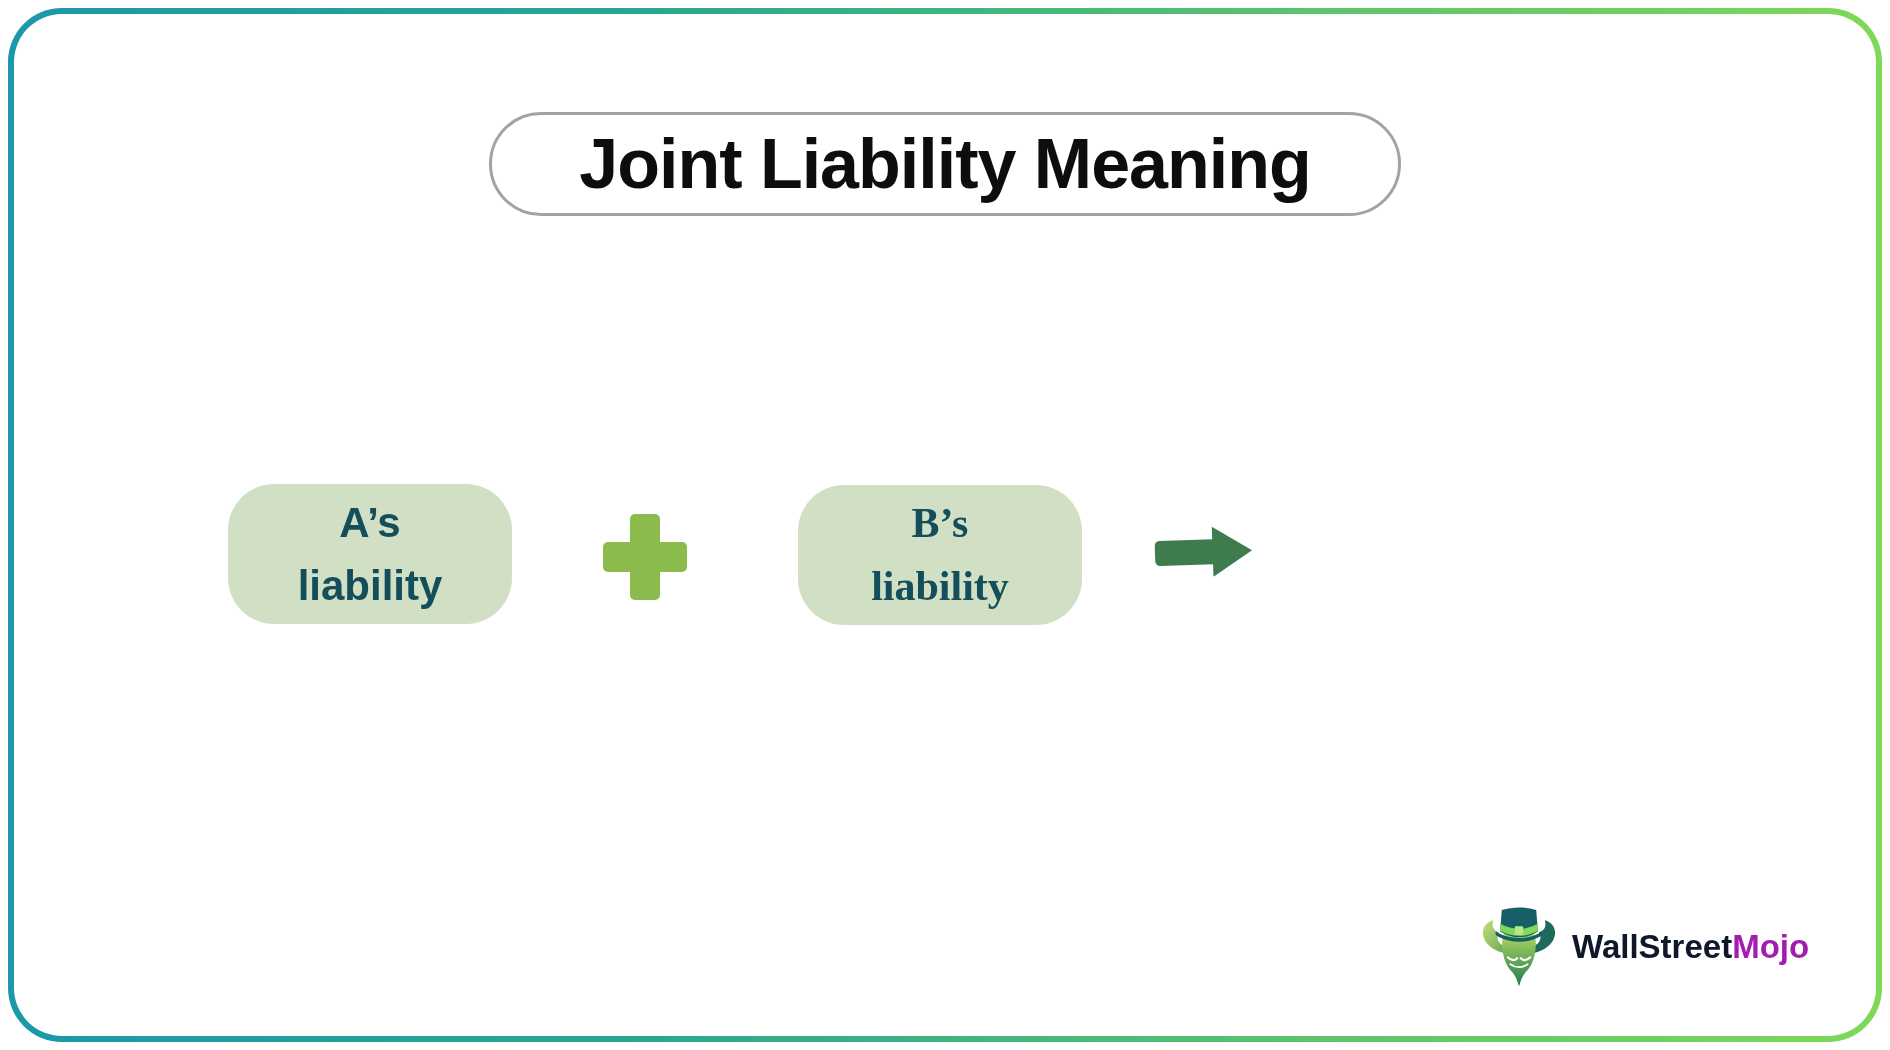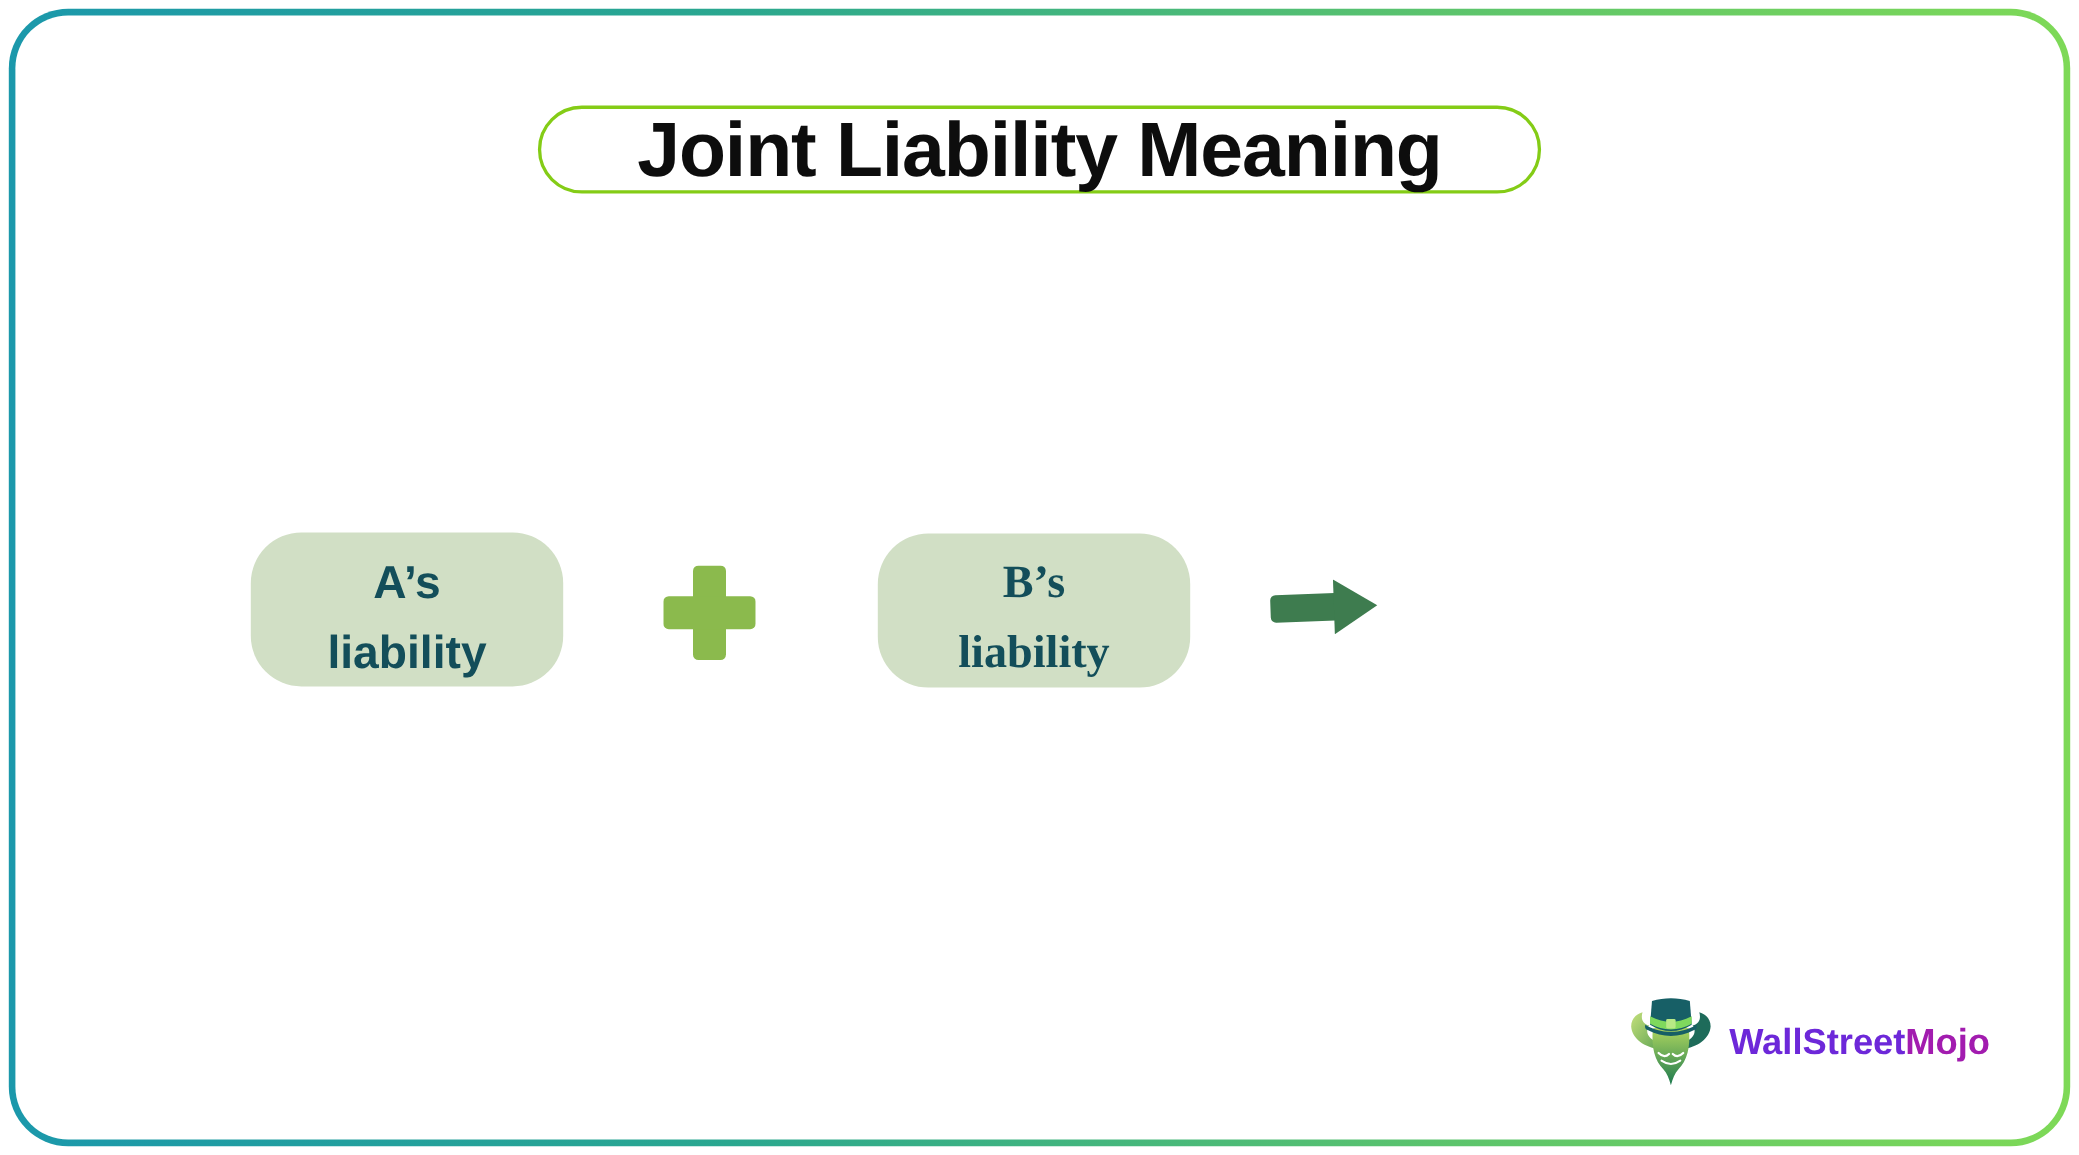--- a/index.html
+++ b/index.html
@@ -10,31 +10,31 @@
   
   .frame{
     position:absolute;inset:8px;border-radius:54px;
     background:linear-gradient(90deg,#1b98ab 0%,#2aa78f 35%,#5cc46c 70%,#7ed957 100%);
   }
   .frame-inner{
     position:absolute;inset:6px;border-radius:48px;background:#ffffff;
   }
   
   .title-banner{
-    position:absolute;left:489px;top:96px;width:912px;height:80px;
-    border:3px solid #84cc16;border-radius:54px;background:#ffffff;
+    position:absolute;left:489px;top:112px;width:912px;height:104px;
+    border:3px solid #a3a3a3;border-radius:54px;background:#ffffff;
     display:flex;align-items:center;justify-content:center;box-sizing:border-box;
   }
   .title-banner .title-text{
     font-size:70px;font-weight:700;color:#0d0d0d;letter-spacing:-1px;white-space:nowrap;
   }
   
   .op-box{
     position:absolute;width:284px;height:140px;background:#d1dfc5;border-radius:46px;
-    display:flex;flex-direction:column;align-items:center;justify-content:flex-end;
+    display:flex;flex-direction:column;align-items:center;justify-content:center;
     color:#134e5a;font-weight:700;font-size:42px;line-height:1.5;text-align:center;
   }
   .box-a{left:228px;top:484px;}
   .box-b{left:798px;top:485px;font-family:Liberation Serif, serif;}
   
   .plus-wrap{position:absolute;left:603px;top:514px;width:84px;height:86px;}
   
   .arrow-wrap{position:absolute;left:1153px;top:527px;width:102px;height:50px;transform:rotate(-2deg);}
   
   .result-circle{
@@ -44,21 +44,21 @@
   .result-circle .circle-label{
     color:#ffffff;font-size:41px;font-weight:700;white-space:nowrap;
   }
   
   .brand-logo{
     position:absolute;left:1476px;top:901px;height:92px;
     display:flex;align-items:center;gap:10px;
   }
   .bull-icon{width:86px;height:92px;}
   .brand-name{font-size:33px;font-weight:800;white-space:nowrap;letter-spacing:0;}
-  .brand-part1{color:#6d28d9;margin-top:36px;}
+  .brand-part1{color:#0f172a;margin-top:36px;}
   .brand-part2{color:#a21caf;}
 </style>
 </head>
 <body>
 
 <div class="canvas">
 
   <div class="frame">
     <div class="frame-inner"></div>
   </div>

